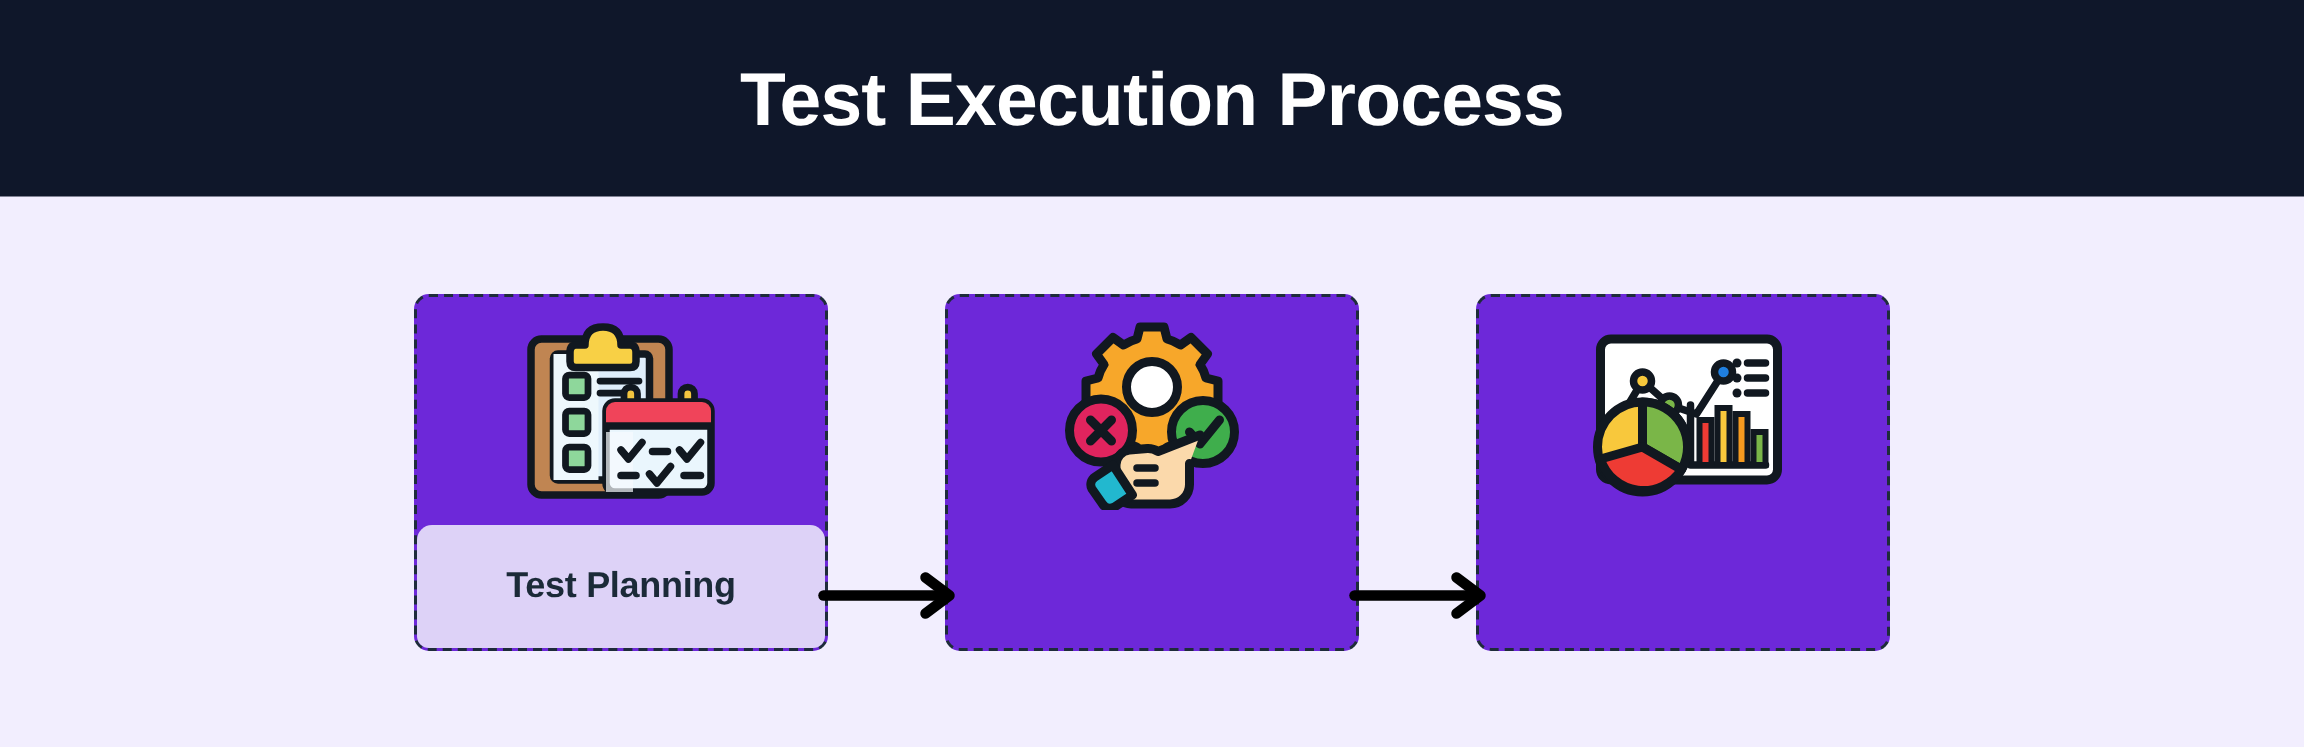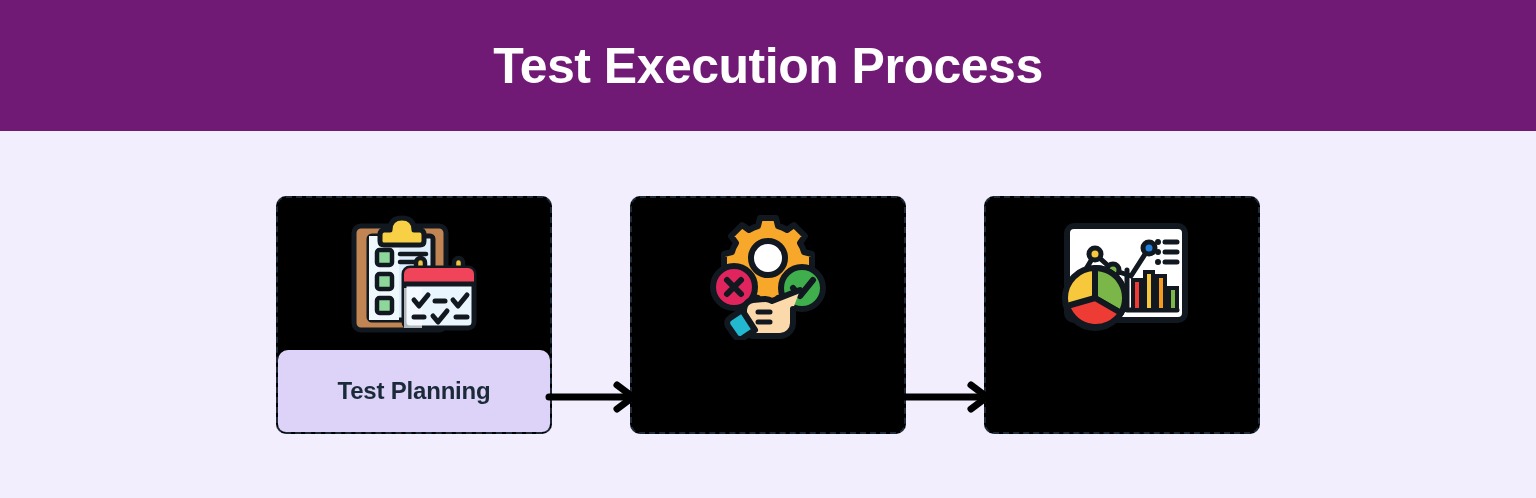--- a/index.html
+++ b/index.html
@@ -23,21 +23,21 @@
     background: #f2eefe;
   }
 
   
   .header {
     position: absolute;
     left: 0;
     top: 0;
     width: 1536px;
     height: 131px;
-    background: #701a75;
+    background: #0f172a;
     display: flex;
     align-items: center;
     justify-content: center;
   }
 
   .header-title {
     color: #ffffff;
     font-size: 50px;
     font-weight: bold;
     letter-spacing: -0.5px;
@@ -51,21 +51,21 @@
     top: 131px;
     width: 1536px;
     height: 367px;
   }
 
   .card {
     position: absolute;
     top: 65px;
     width: 276px;
     height: 238px;
-    background: #000000;
+    background: #6d28d9;
     border: 2px dashed #1e2c3a;
     border-radius: 10px;
     overflow: hidden;
   }
 
   .card-1 { left: 276px; }
   .card-2 { left: 630px; }
   .card-3 { left: 984px; }
 
   .card-icon {

